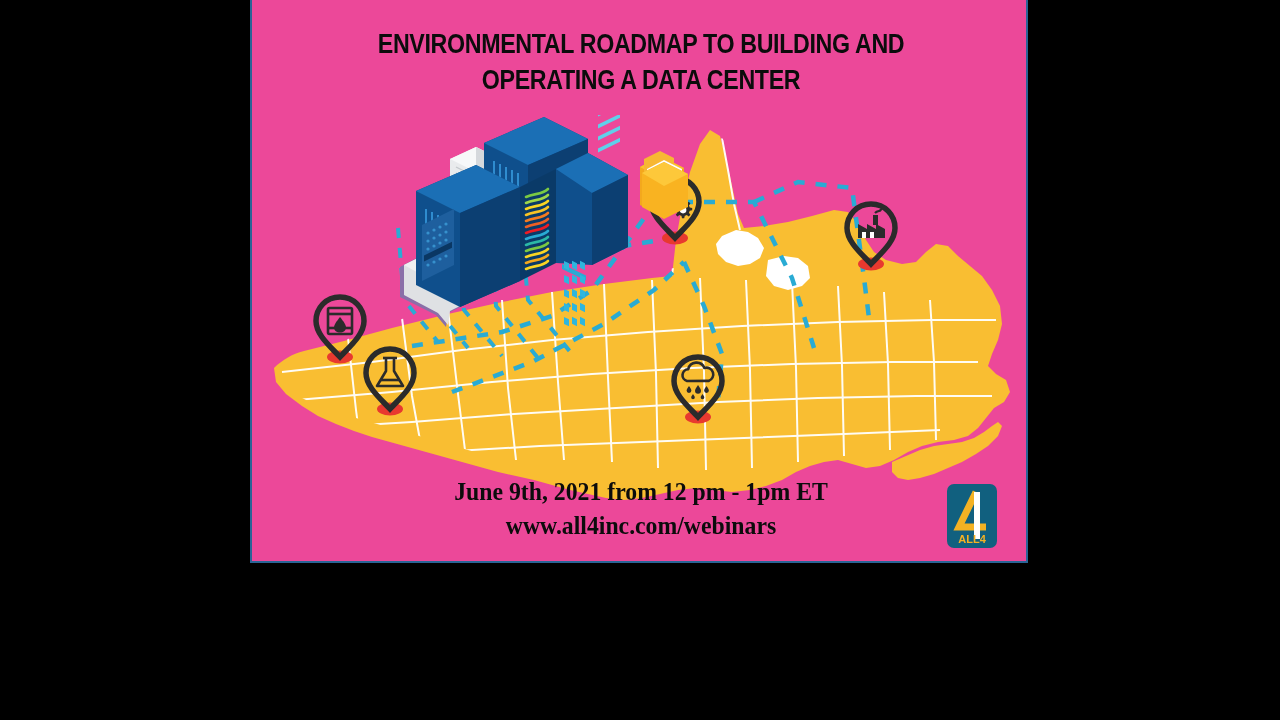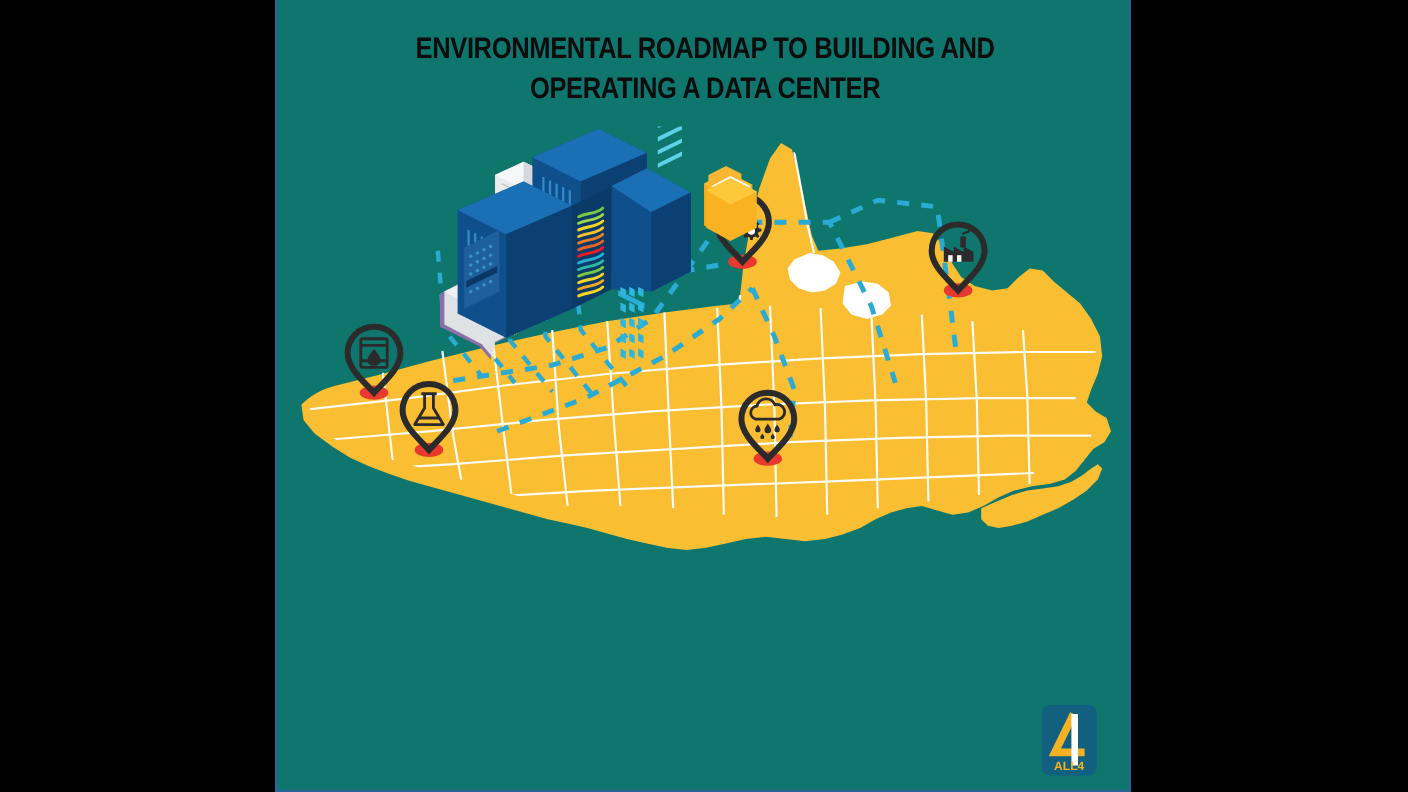--- a/index.html
+++ b/index.html
@@ -10,22 +10,22 @@
   }
   .stage{position:relative;width:1280px;height:720px;background:#000;}
 
   
   .bar-left,.bar-right{position:absolute;top:0;height:720px;background:#000;}
   .bar-left{left:0;width:250px;}
   .bar-right{right:0;width:252px;}
 
   
   .slide{
-    position:absolute;left:250px;top:0;width:778px;height:720px;
-    background:#0f766e;
+    position:absolute;left:250px;top:0;width:778px;height:563px;
+    background:#ec4899;
     border-left:2px solid #2a6496;
     border-right:2px solid #2a6496;
     border-bottom:2px solid #2a6496;
     box-sizing:border-box;
     overflow:hidden;
   }
 
   
   .title{
     position:absolute;left:0;top:26px;width:778px;text-align:center;
@@ -379,20 +379,24 @@
             <rect x="206" y="86" width="22" height="4" transform="skewY(-26)"></rect>
             <rect x="206" y="98" width="22" height="4" transform="skewY(-26)"></rect>
             <rect x="206" y="110" width="22" height="4" transform="skewY(-26)"></rect>
             <rect x="206" y="122" width="22" height="4" transform="skewY(-26)"></rect>
             <rect x="206" y="134" width="22" height="4" transform="skewY(-26)"></rect>
           </g>
         </g>
       </svg>
     </div>
 
+    <div class="footer">
+      <span class="date">June 9th, 2021 from 12 pm - 1pm ET</span>
+      <span class="url">www.all4inc.com/webinars</span>
+    </div>
 
     <div class="logo">
       <svg viewBox="0 0 52 66" xmlns="http://www.w3.org/2000/svg">
         <rect x="1" y="1" width="50" height="64" rx="7" fill="#11607f"></rect>
         <path d="M30,9 L13,44 L40,44" fill="none" stroke="#f4b223" stroke-width="7" stroke-linejoin="miter"></path>
         <path d="M31,9 L31,56" stroke="#ffffff" stroke-width="6" fill="none"></path>
         <path d="M30,10 L15,44 L40,44 L40,56 L31,56 L31,10 Z" fill="none"></path>
         <text x="26" y="60" text-anchor="middle" font-family="Liberation Sans, sans-serif" font-size="11" font-weight="bold" fill="#f4b223">ALL4</text>
       </svg>
     </div>

